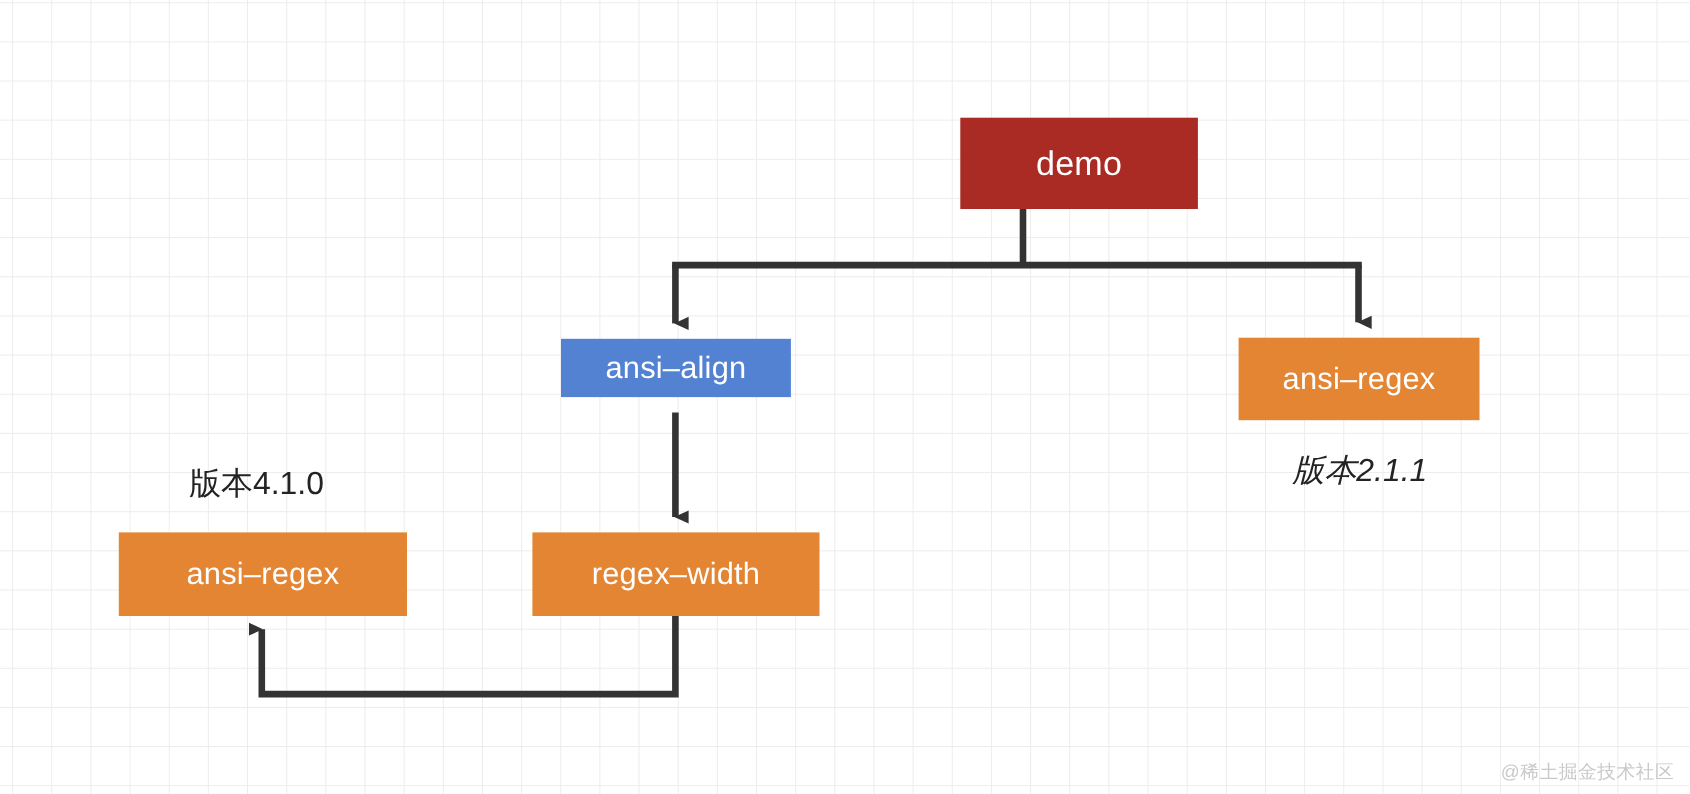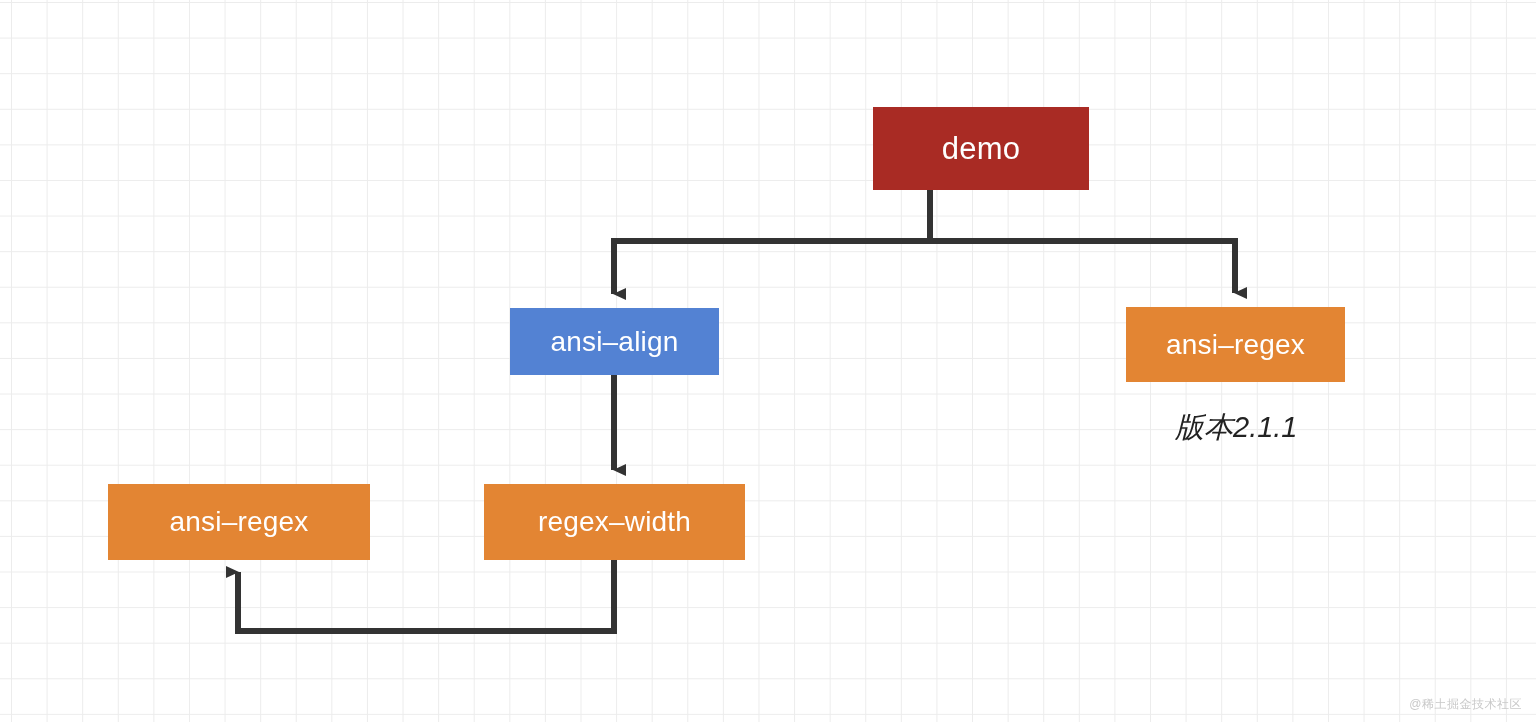--- a/index.html
+++ b/index.html
@@ -45,21 +45,21 @@
     width: 216px;
     height: 83px;
     background: #a92b24;
     font-size: 31px;
     margin-left: 48px;
   }
   .node-ansi-align {
     left: 510px;
     top: 308px;
     width: 209px;
-    height: 67px;
+    height: 53px;
     background: #5382d3;
     font-size: 28px;
   }
   .node-ansi-regex-right {
     left: 1126px;
     top: 307px;
     width: 219px;
     height: 75px;
     background: #e38533;
     font-size: 28px;
@@ -94,21 +94,21 @@
   .version-right {
     left: 1175px;
     top: 408px;
     font-style: italic;
   }
   .watermark {
     position: absolute;
     right: 14px;
     bottom: 9px;
     color: #c9c9c9;
-    font-size: 12px;
+    font-size: 17px;
     letter-spacing: 0.5px;
     white-space: nowrap;
   }
 </style>
 </head>
 <body>
 
 <div id="canvas">
 
   <svg id="edges" viewBox="0 0 1536 722" xmlns="http://www.w3.org/2000/svg">
@@ -137,18 +137,19 @@
   <div class="node node-demo">demo</div>
 
   <div class="node node-ansi-align">ansi–align</div>
 
   <div class="node node-ansi-regex-right">ansi–regex</div>
 
   <div class="node node-ansi-regex-left">ansi–regex</div>
 
   <div class="node node-string-width">regex–width</div>
 
+  <div class="version-label version-left">版本4.1.0</div>
 
   <div class="version-label version-right">版本2.1.1</div>
 
   <div class="watermark">@稀土掘金技术社区</div>
 
 </div>
 
 </body></html>

